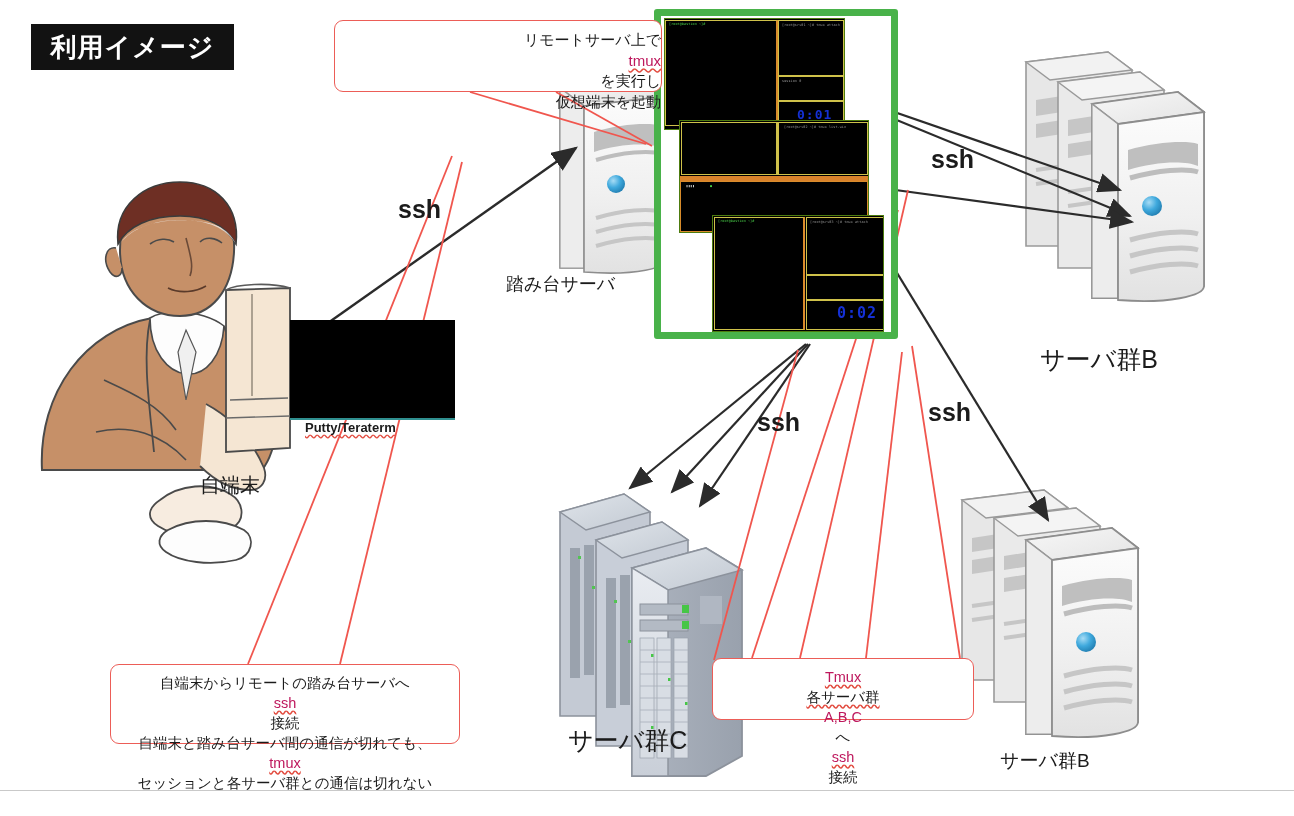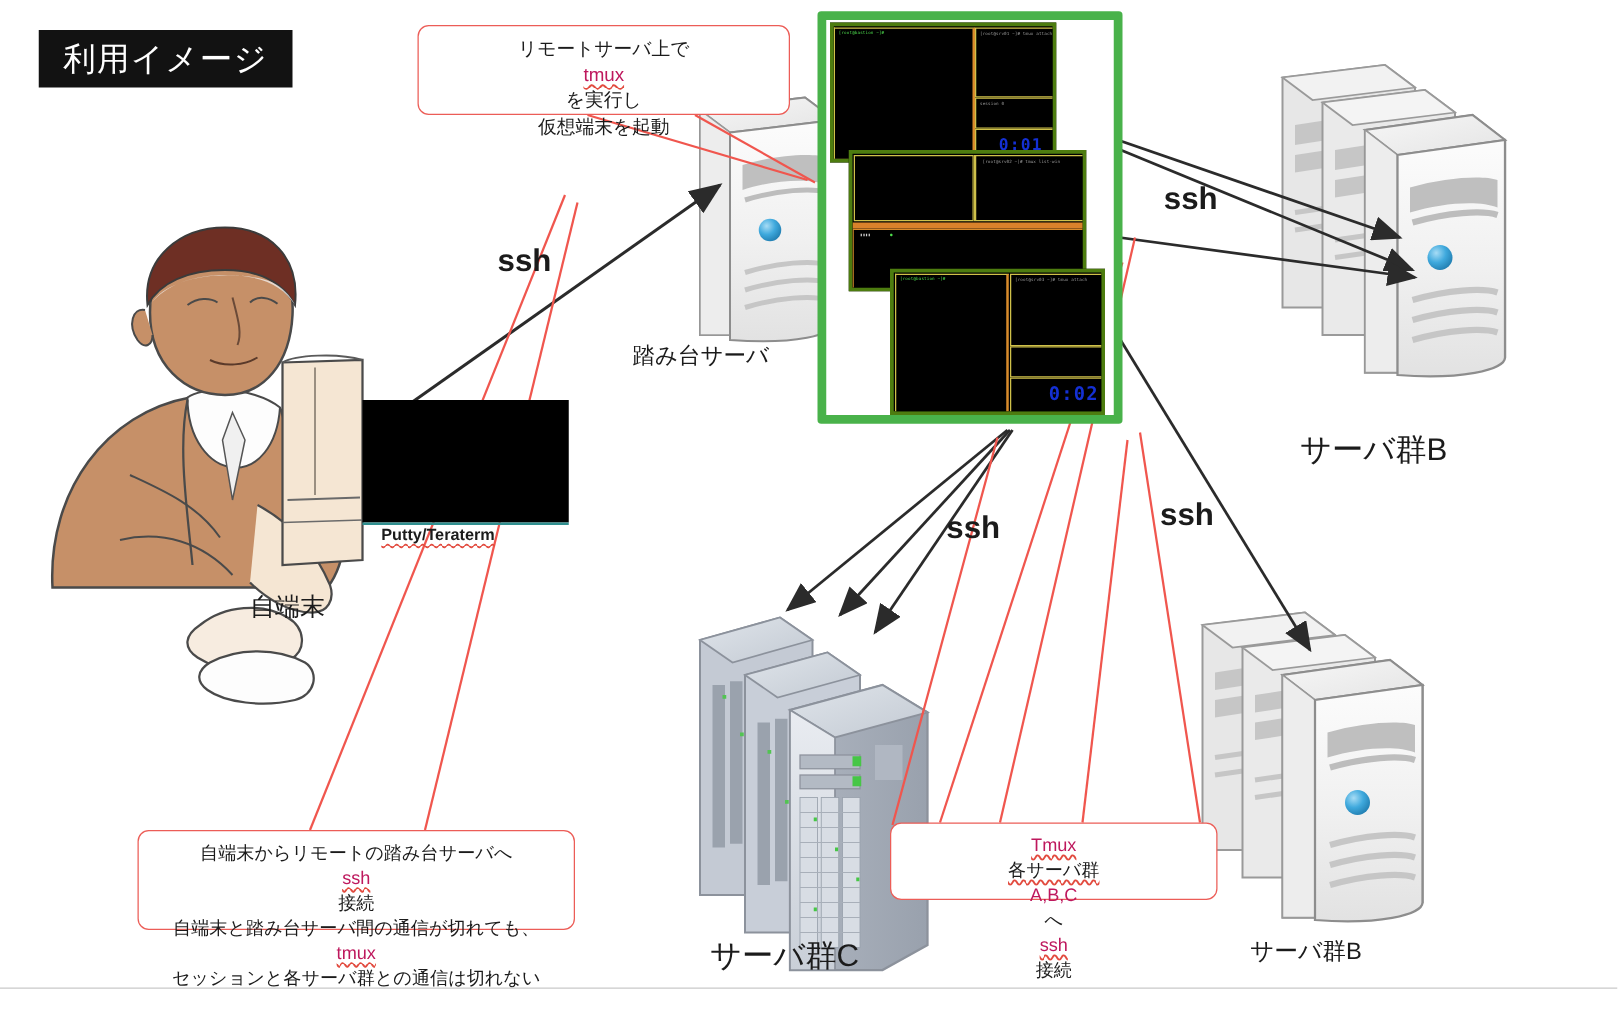--- a/index.html
+++ b/index.html
@@ -13,56 +13,56 @@
 
   
   .bottom-rule{position:absolute;left:0;top:790px;width:1294px;height:1px;background:#c9c9c9;}
   .bottom-fill{position:absolute;left:0;top:791px;width:1294px;height:25px;background:#ffffff;}
 
   
   .title-box{
     position:absolute;left:31px;top:24px;width:203px;height:46px;
     background:#121212;color:#ffffff;
     display:flex;align-items:center;justify-content:center;
-    font-size:26px;font-weight:normal;letter-spacing:1px;
+    font-size:26px;font-weight:bold;letter-spacing:1px;
   }
 
   
   .callout{
     position:absolute;
     border:1.6px solid #ec5d57;
     border-radius:9px;
     background:#ffffff;
     color:#1b1b1b;
     text-align:center;
     line-height:1.38;
     box-sizing:border-box;
   }
   .callout span{display:block;white-space:nowrap;}
-  .cal-top{left:334px;top:20px;width:298px;height:72px;font-size:15px;padding-top:9px;}
+  .cal-top{left:334px;top:20px;width:328px;height:72px;font-size:15px;padding-top:9px;text-align:right;}
   .cal-bl{left:110px;top:664px;width:350px;height:80px;font-size:14.5px;padding-top:8px;}
   .cal-br{left:712px;top:658px;width:262px;height:62px;font-size:14.5px;padding-top:8px;}
 
   .kw-blue{color:#be185d;}
   .kw-sq{
     text-decoration:underline;
     text-decoration-color:#e24b3f;
     text-decoration-style:wavy;
     text-decoration-skip-ink:none;
     text-underline-offset:2px;
   }
 
   
   .green-region{
     position:absolute;left:654px;top:9px;width:244px;height:330px;
     border:7px solid #49b24a;border-radius:3px;background:#ffffff;box-sizing:border-box;
   }
 
   
-  .term{position:absolute;background:#000000;border:3px solid #4d7c0f;box-sizing:border-box;overflow:hidden;}
+  .term{position:absolute;background:#000000;border:1px solid #4d7c0f;box-sizing:border-box;overflow:hidden;}
   .term-1{left:664px;top:18px;width:181px;height:112px;}
   .term-2{left:679px;top:120px;width:190px;height:113px;}
   .term-3{left:712px;top:215px;width:172px;height:117px;}
 
   .pane{position:absolute;background:#000;box-sizing:border-box;}
   .pane-y{border:1px solid #cfc14a;}
   .pane-o{border:1px solid #d98b2b;}
   .divider-o{position:absolute;background:#d9822b;}
 
   .tline{
@@ -85,21 +85,21 @@
   .ssh-3{left:757px;top:408px;}
   .ssh-4{left:928px;top:398px;}
 
   
   .cap{position:absolute;color:#1b1b1b;white-space:nowrap;}
   .cap-bastion{left:506px;top:272px;font-size:18px;text-align:center;}
   .cap-self{left:200px;top:472px;font-size:20px;}
   .cap-putty{left:305px;top:420px;font-size:13px;font-weight:bold;}
   .cap-grpA{left:1040px;top:343px;font-size:25px;}
   .cap-grpB{left:1000px;top:748px;font-size:19px;}
-  .cap-grpC{left:568px;top:748px;font-size:25px;}
+  .cap-grpC{left:568px;top:724px;font-size:25px;}
 
   
   #lines{position:absolute;left:0;top:0;width:1294px;height:816px;pointer-events:none;}
 
   
   .monitor{position:absolute;left:290px;top:320px;width:165px;height:98px;background:#000;}
   .monitor-foot{position:absolute;left:290px;top:418px;width:165px;height:2px;background:#2f8f8f;}
 </style>
 </head>
 <body>

